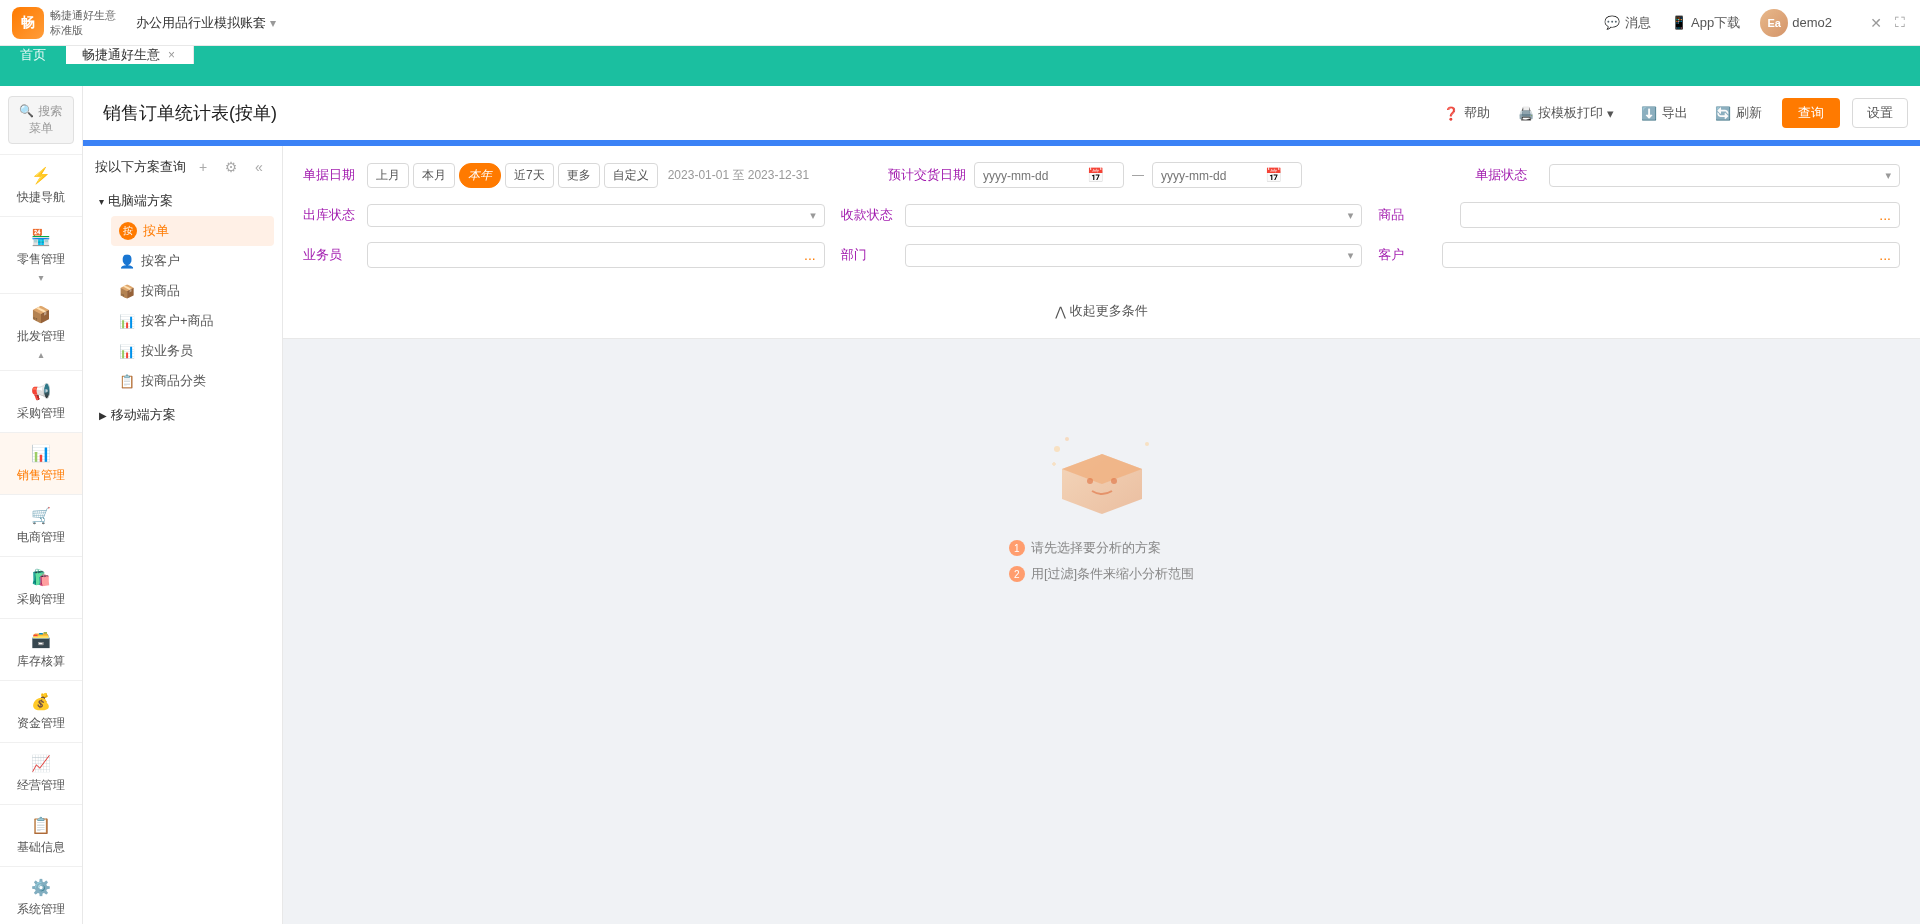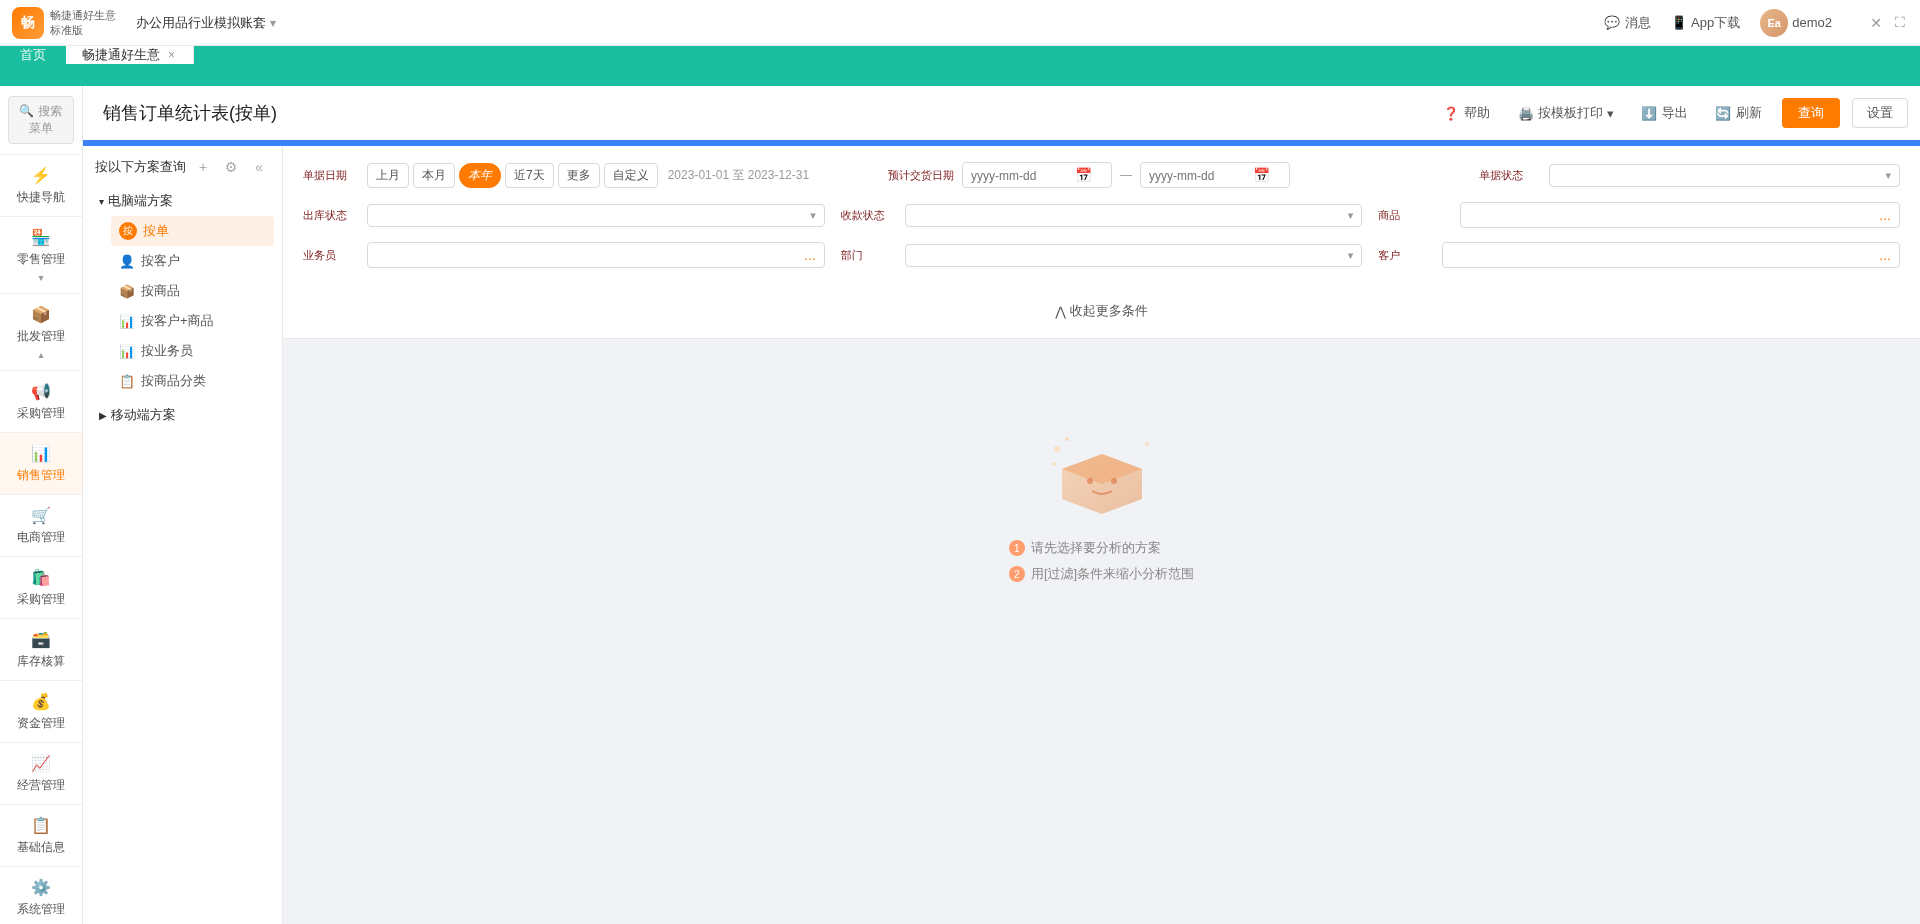--- a/index.html
+++ b/index.html
@@ -332,22 +332,22 @@
       margin: 0;
     }
     .filter-row {
       display: flex;
       align-items: center;
       gap: 16px;
       margin-bottom: 14px;
     }
     .filter-row:last-child { margin-bottom: 0; }
     .filter-label {
-      font-size: 11px;
-      color: #7f1d1d;
+      font-size: 13px;
+      color: #a21caf;
       min-width: 56px;
       flex-shrink: 0;
     }
     .date-group {
       display: flex;
       align-items: center;
       gap: 4px;
       flex: 1;
     }
     .date-btn {

